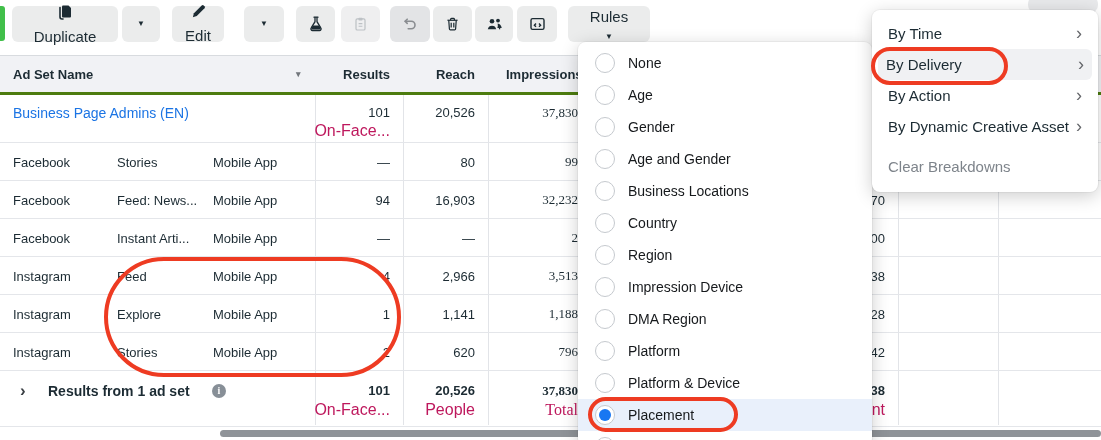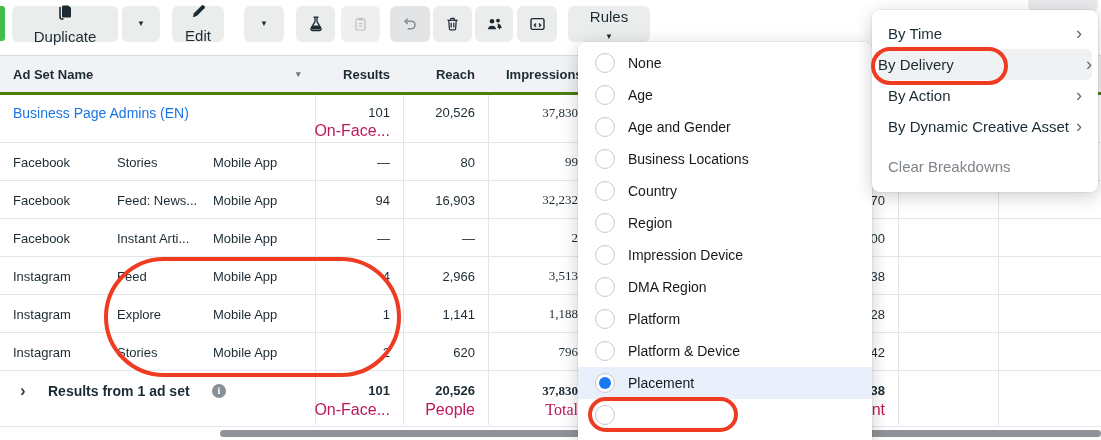--- a/index.html
+++ b/index.html
@@ -46,21 +46,21 @@
   .bk-item{ height:32px; display:flex; align-items:center; gap:13px; padding-left:17px; font-size:14px; color:#16191c; cursor:pointer; }
   .bk-item.selected{ background:#e9f0fb; }
   .radio{ position:relative; width:20px; height:20px; border:1px solid #c5c9ce; border-radius:50%; background:#fff; flex:none; }
   .radio.on::after{ content:""; position:absolute; inset:3px; border-radius:50%; background:#1877f2; }
   
   .ghost-btn{ position:absolute; left:1028px; top:-5px; width:70px; height:19px; background:#e8e9eb; border-radius:9px; z-index:5; }
   .menu-panel{ position:absolute; left:872px; top:10px; width:226px; height:182px; background:#fff; border-radius:8px;
                box-shadow:0 0 0 1px rgba(0,0,0,.04), 0 4px 18px rgba(0,0,0,.20); z-index:20; padding-top:8px; }
   .menu-item{ height:31px; display:flex; align-items:center; justify-content:space-between; padding:0 16px; font-size:15px; cursor:pointer; }
   .menu-item .chev{ color:#65676b; font-size:18px; font-weight:normal; }
-  .menu-item.hov{ background:#f0f1f3; border-radius:6px; margin:0 6px; padding:0 0; }
+  .menu-item.hov{ background:#f0f1f3; border-radius:6px; margin:0 6px; padding:0 8px; }
   .menu-item.muted{ margin-top:10px; height:28px; color:#7e848b;text-align:right; }
   
   .oval{ position:absolute; border:4px solid #ee3b22; z-index:40; pointer-events:none; }
   .oval-table{ left:104px; top:257px; width:297px; height:120px; border-radius:60px; }
   .oval-placement{ left:588px; top:397px; width:150px; height:35px; border-radius:18px; }
   .oval-delivery{ left:871px; top:47px; width:137px; height:38px; border-radius:19px; }
 </style>
 </head>
 <body>
 
@@ -265,20 +265,24 @@
     <div class="bk-item">
       <span class="radio"></span>
       <span>None</span>
     </div>
     <div class="bk-item">
       <span class="radio"></span>
       <span>Age</span>
     </div>
     <div class="bk-item">
       <span class="radio"></span>
+      <span>Gender</span>
+    </div>
+    <div class="bk-item">
+      <span class="radio"></span>
       <span>Age and Gender</span>
     </div>
     <div class="bk-item">
       <span class="radio"></span>
       <span>Business Locations</span>
     </div>
     <div class="bk-item">
       <span class="radio"></span>
       <span>Country</span>
     </div>

